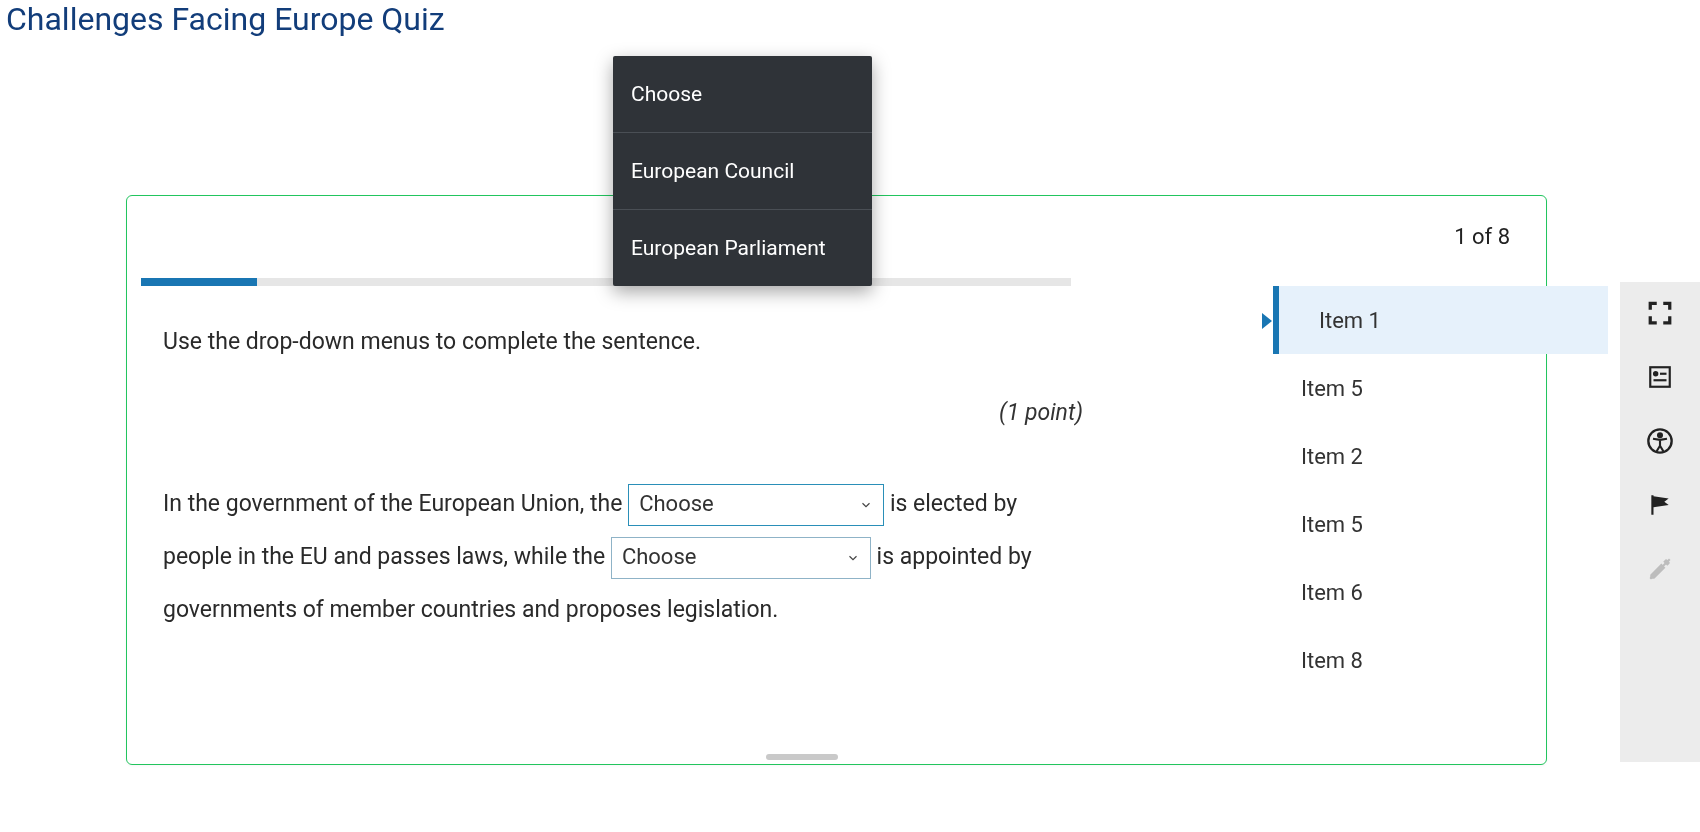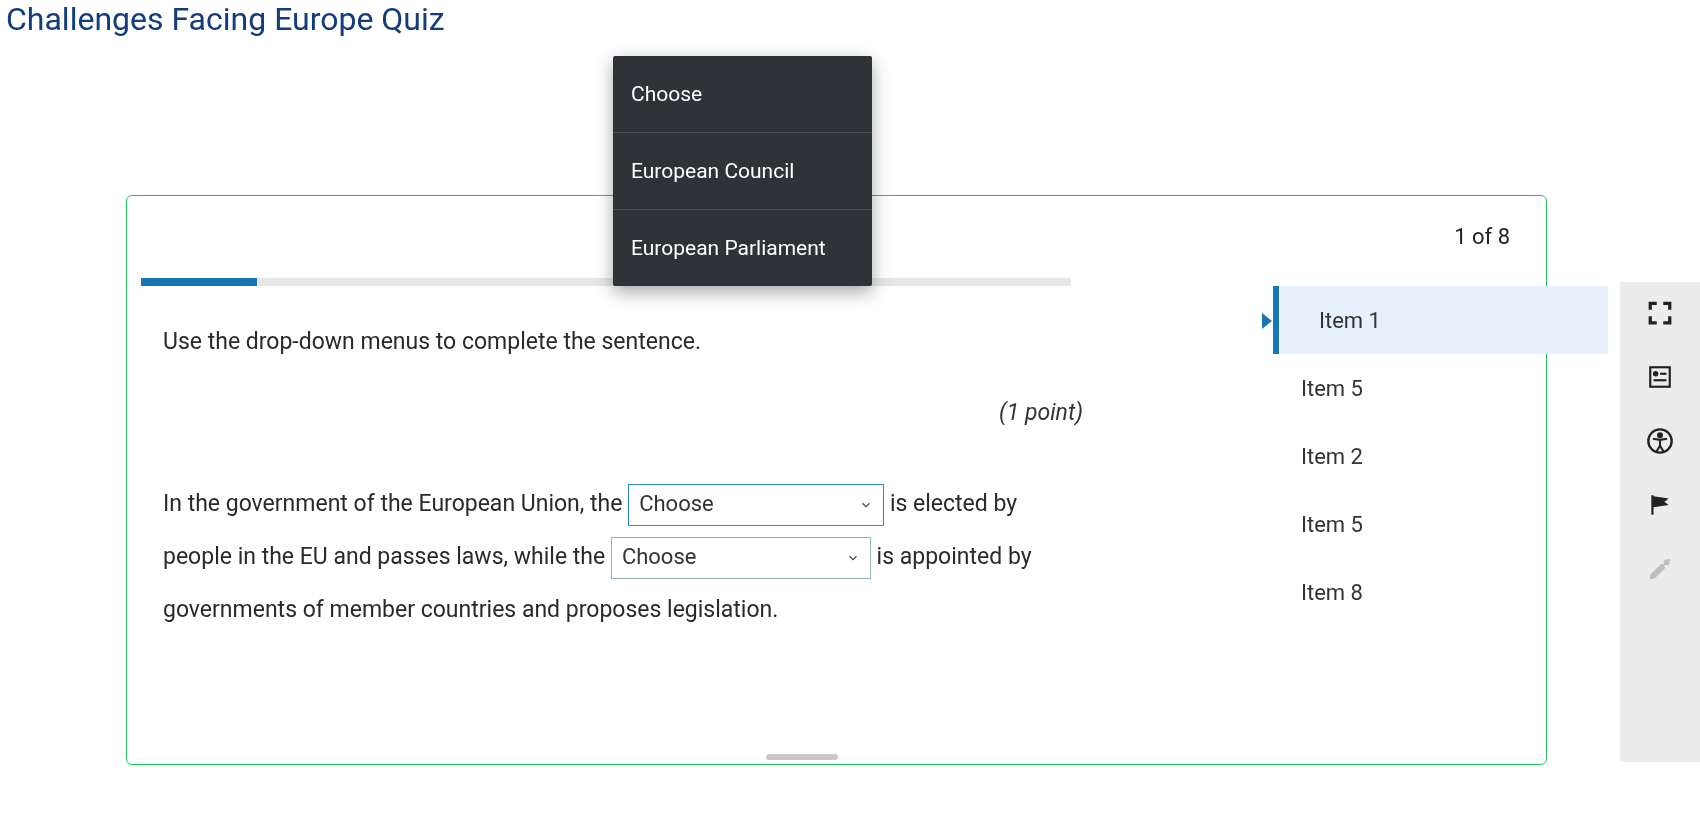--- a/index.html
+++ b/index.html
@@ -223,20 +223,23 @@
   <div class="item-nav-entry">
       <span>Item 5</span>
     </div>
   <div class="item-nav-entry">
       <span>Item 2</span>
     </div>
   <div class="item-nav-entry">
       <span>Item 5</span>
     </div>
   <div class="item-nav-entry">
+      <span>Item 6</span>
+    </div>
+  <div class="item-nav-entry">
       <span>Item 8</span>
     </div>
 </div>
 
 <div class="toolbar-col">
   <div class="toolbar-btn">
     <span>
       <svg width="26" height="26" viewBox="0 0 24 24" fill="none" stroke="currentColor" stroke-width="3">
           <path d="M3 9V3h6M21 9V3h-6M3 15v6h6M21 15v6h-6"></path>
         </svg>

